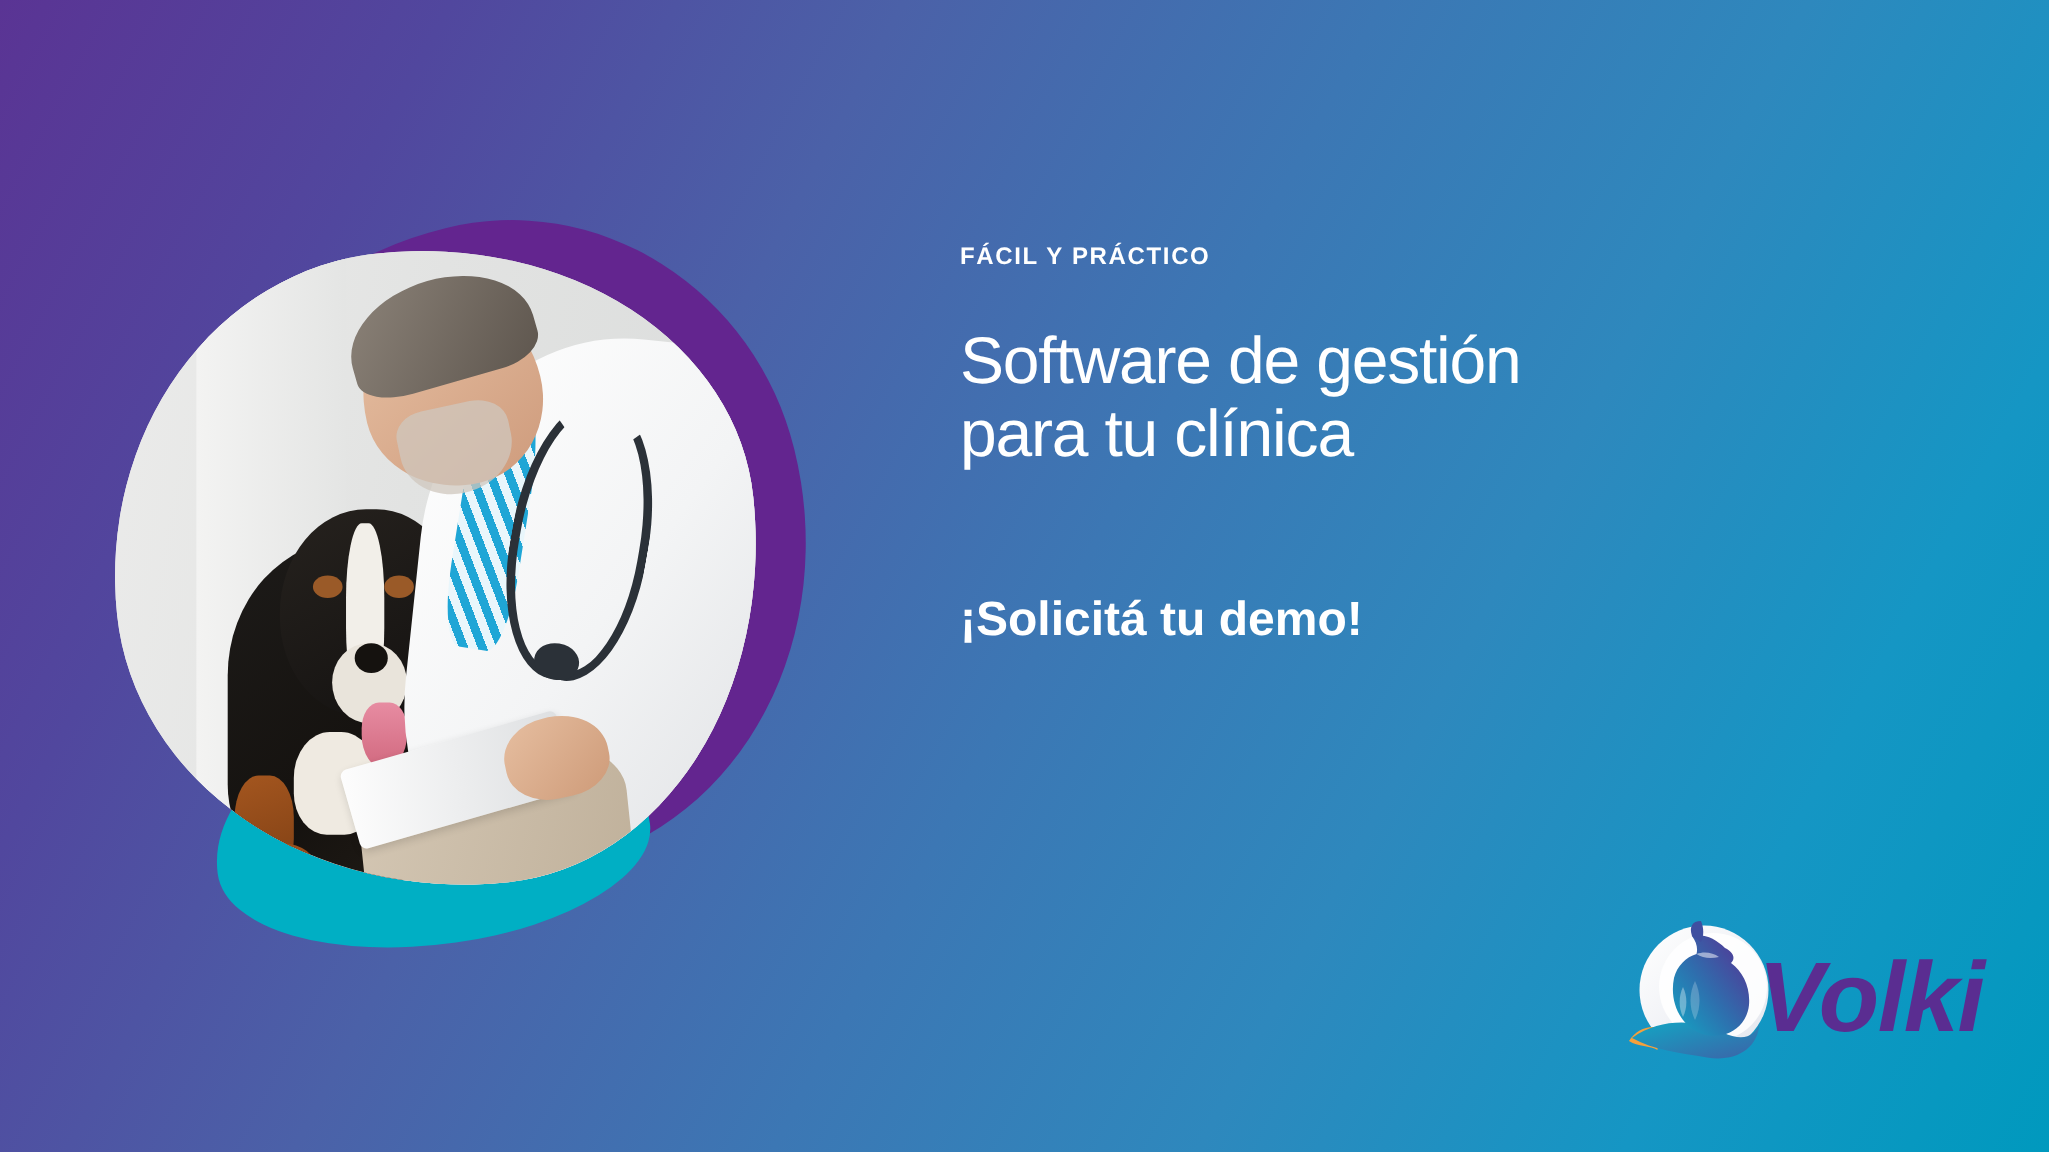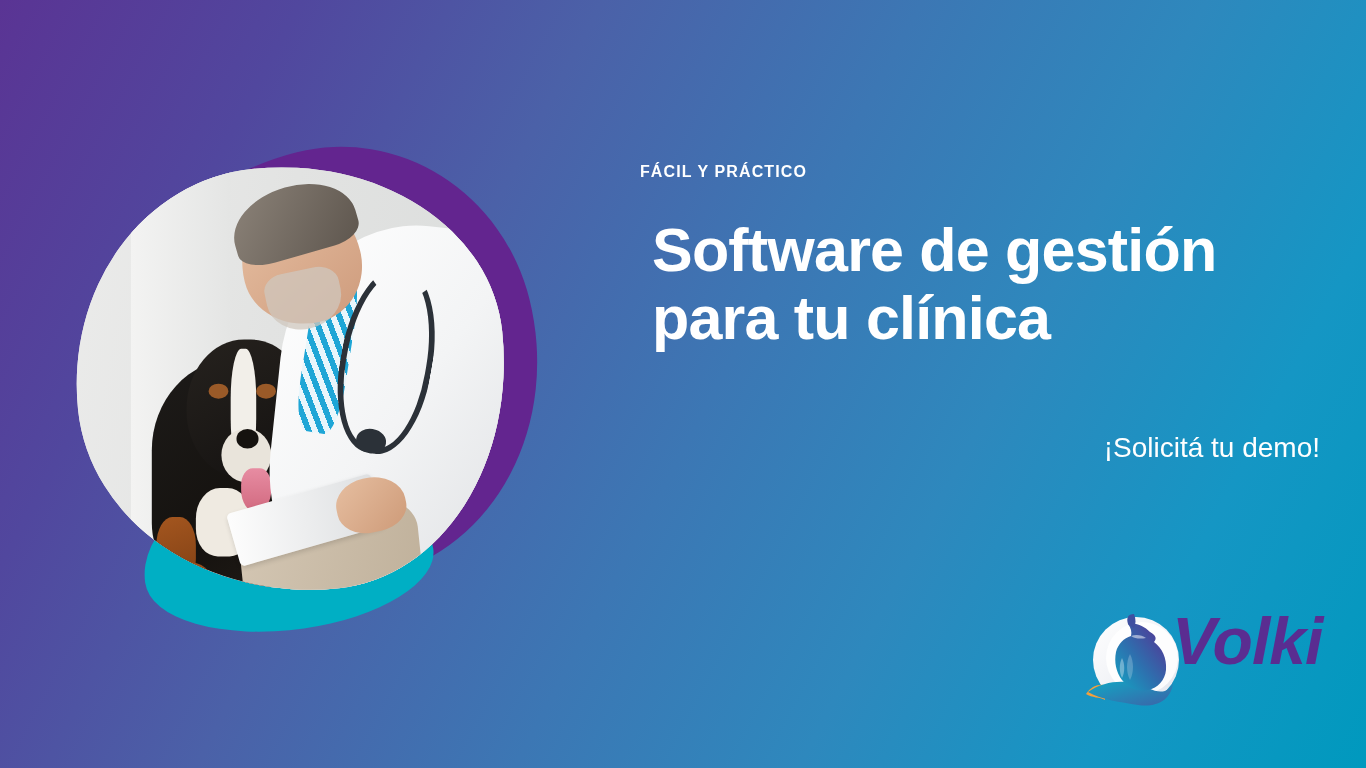--- a/index.html
+++ b/index.html
@@ -203,44 +203,44 @@
   .eyebrow {
     color: #FFFFFF;
     font-size: 16px;
     font-weight: bold;
     letter-spacing: 1.1px;
     line-height: 1.2;
     margin: 0 0 36px 0;
   }
   .headline {
     color: #FFFFFF;
-    font-size: 61px;
-    font-weight: bold;
+    font-size: 44px;
+    font-weight: normal;
     line-height: 1.11;
     letter-spacing: -0.8px;
-    margin: 12px;
+    margin: 0;
   }
   .headline .hl-line { display: block; }
   .cta {
     color: #FFFFFF;
-    font-size: 28px;
-    font-weight: normal;
+    font-size: 32px;
+    font-weight: bold;
     line-height: 1.2;
     margin: 78px 0 0 0;
-    text-align: right;
   }
 
   
   .logo {
     position: absolute;
     left: 1078px;
     top: 608px;
     width: 262px;
     height: 112px;
     display: flex;
+    align-items: center;
   }
   .logo-mark { width: 118px; height: 112px; flex: none; }
   .logo-word {
     color: #5A2D91;
     font-size: 66px;
     font-weight: bold;
     font-style: italic;
     letter-spacing: -1px;
     margin-left: -24px;
     line-height: 1;

